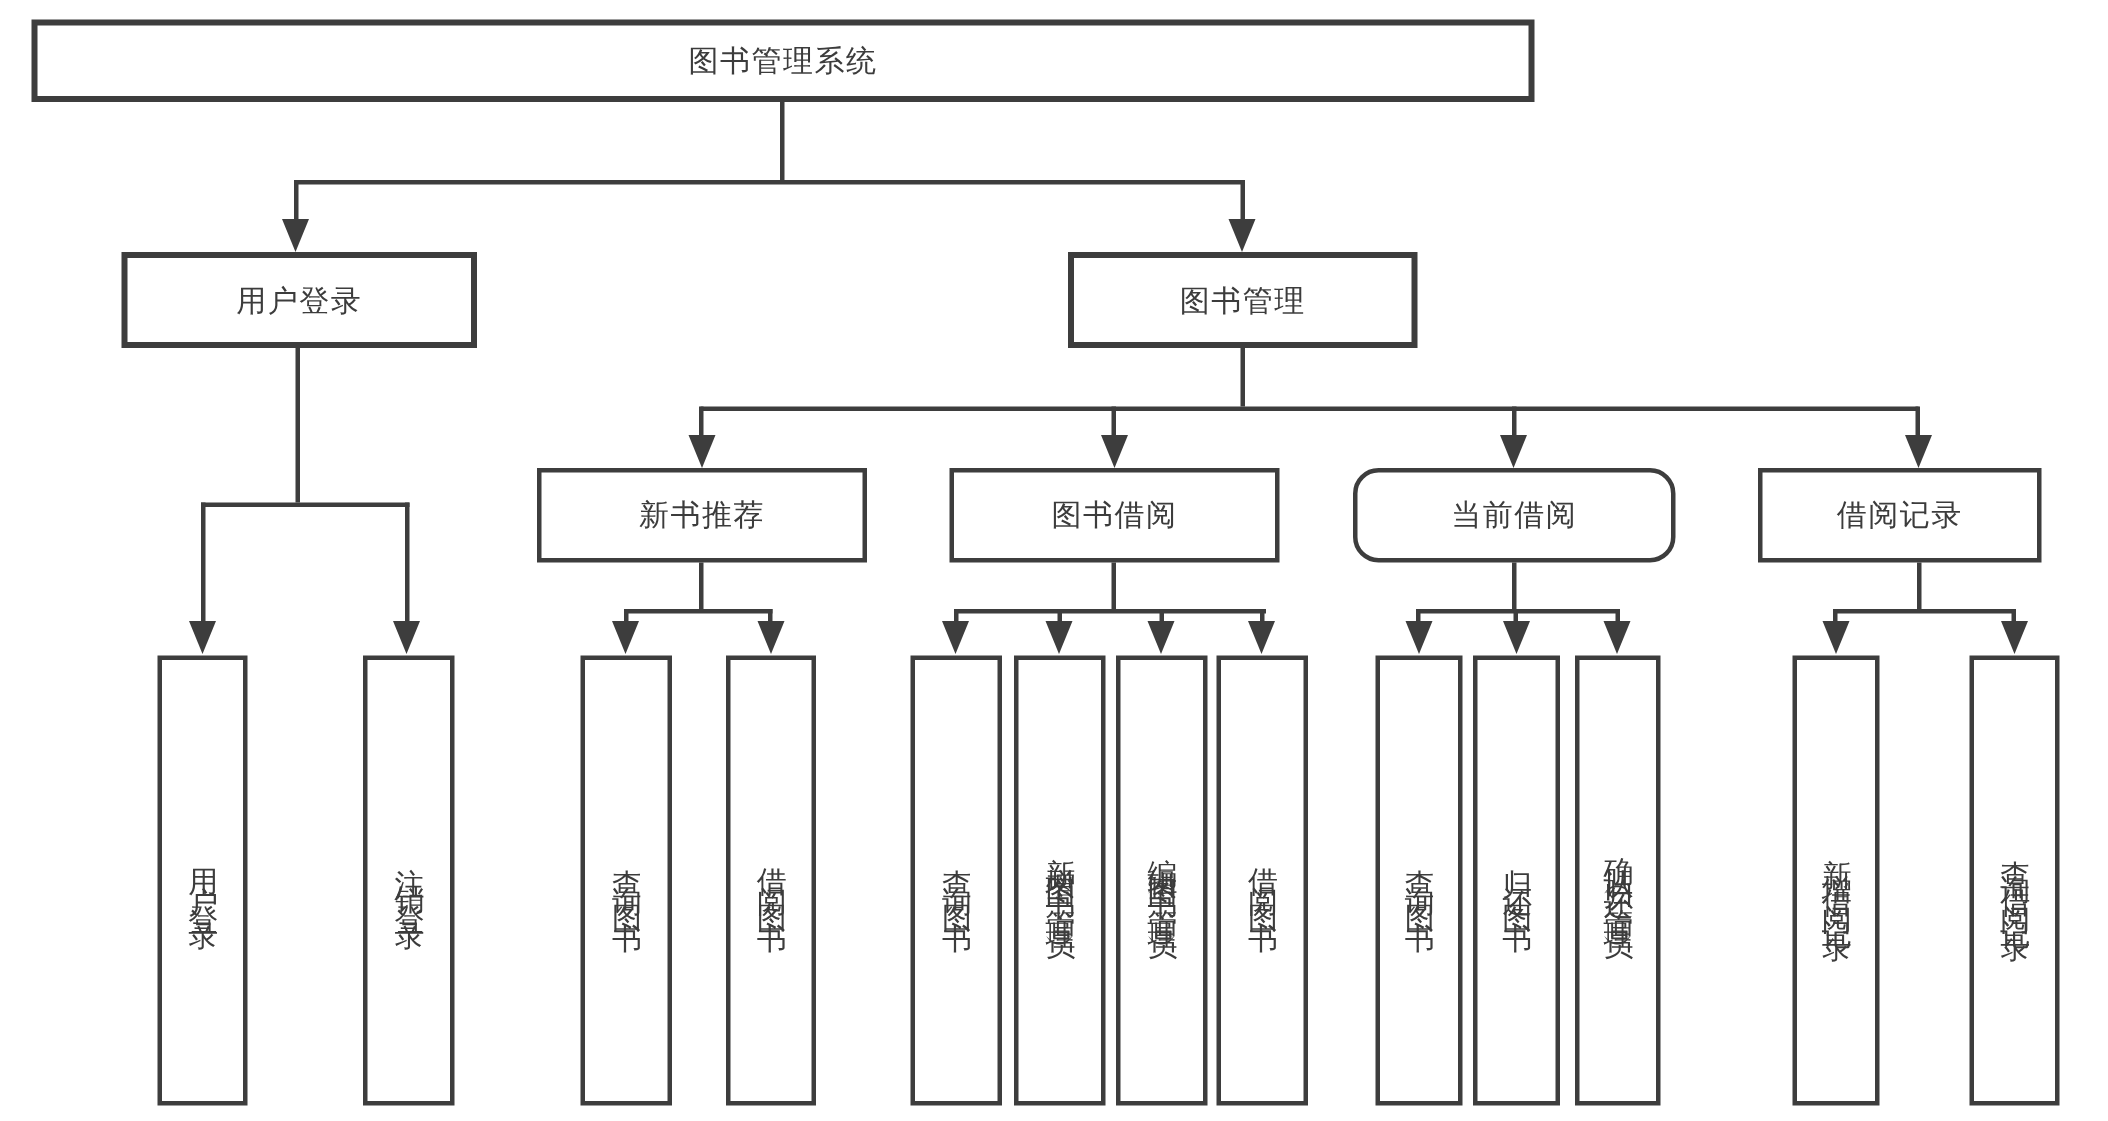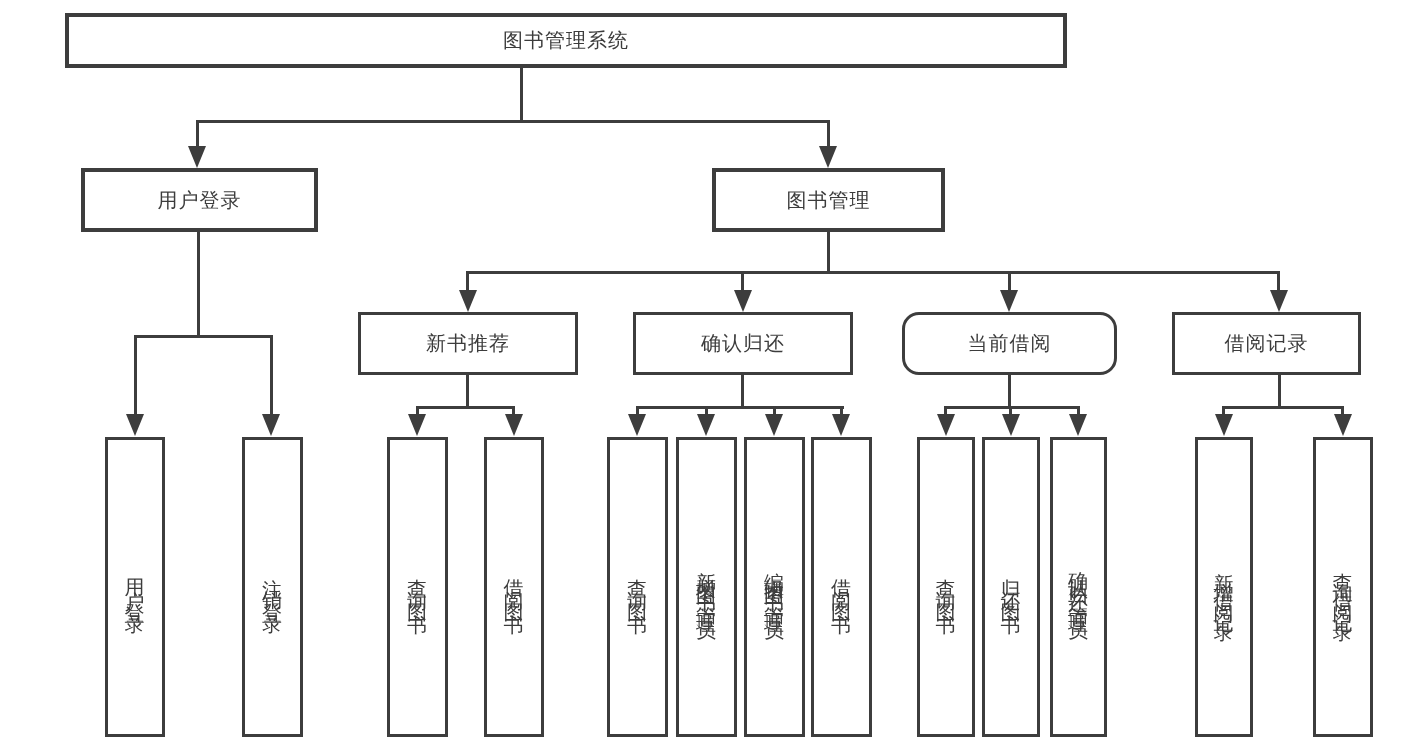--- a/index.html
+++ b/index.html
@@ -41,38 +41,38 @@
     position:absolute;right:6px;bottom:2px;
     font-size:22px;color:var(--wm);letter-spacing:1px;
     text-shadow:0 0 2px #fff,1px 1px 2px #fff;white-space:nowrap;
   }
 </style>
 </head>
 <body>
 
 <div id="stage">
 
-  <div class="box thick" style="left:21px;top:13px;width:1002px;height:55px;margin-left:44px;">
+  <div class="box thick" style="left:21px;top:13px;width:1002px;height:55px;">
     <span>图书管理系统</span>
   </div>
 
   <div class="box thick" style="left:81px;top:168px;width:237px;height:64px;">
     <span>用户登录</span>
   </div>
 
   <div class="box thick" style="left:712px;top:168px;width:233px;height:64px;">
     <span>图书管理</span>
   </div>
 
   <div class="box" style="left:358px;top:312px;width:220px;height:63px;">
     <span>新书推荐</span>
   </div>
 
   <div class="box" style="left:633px;top:312px;width:220px;height:63px;">
-    <span>确认归还</span>
+    <span>图书借阅</span>
   </div>
 
   <div class="box" style="left:902px;top:312px;width:215px;height:63px;border-radius:17px;">
     <span>当前借阅</span>
   </div>
 
   <div class="box" style="left:1172px;top:312px;width:189px;height:63px;">
     <span>借阅记录</span>
   </div>
 

